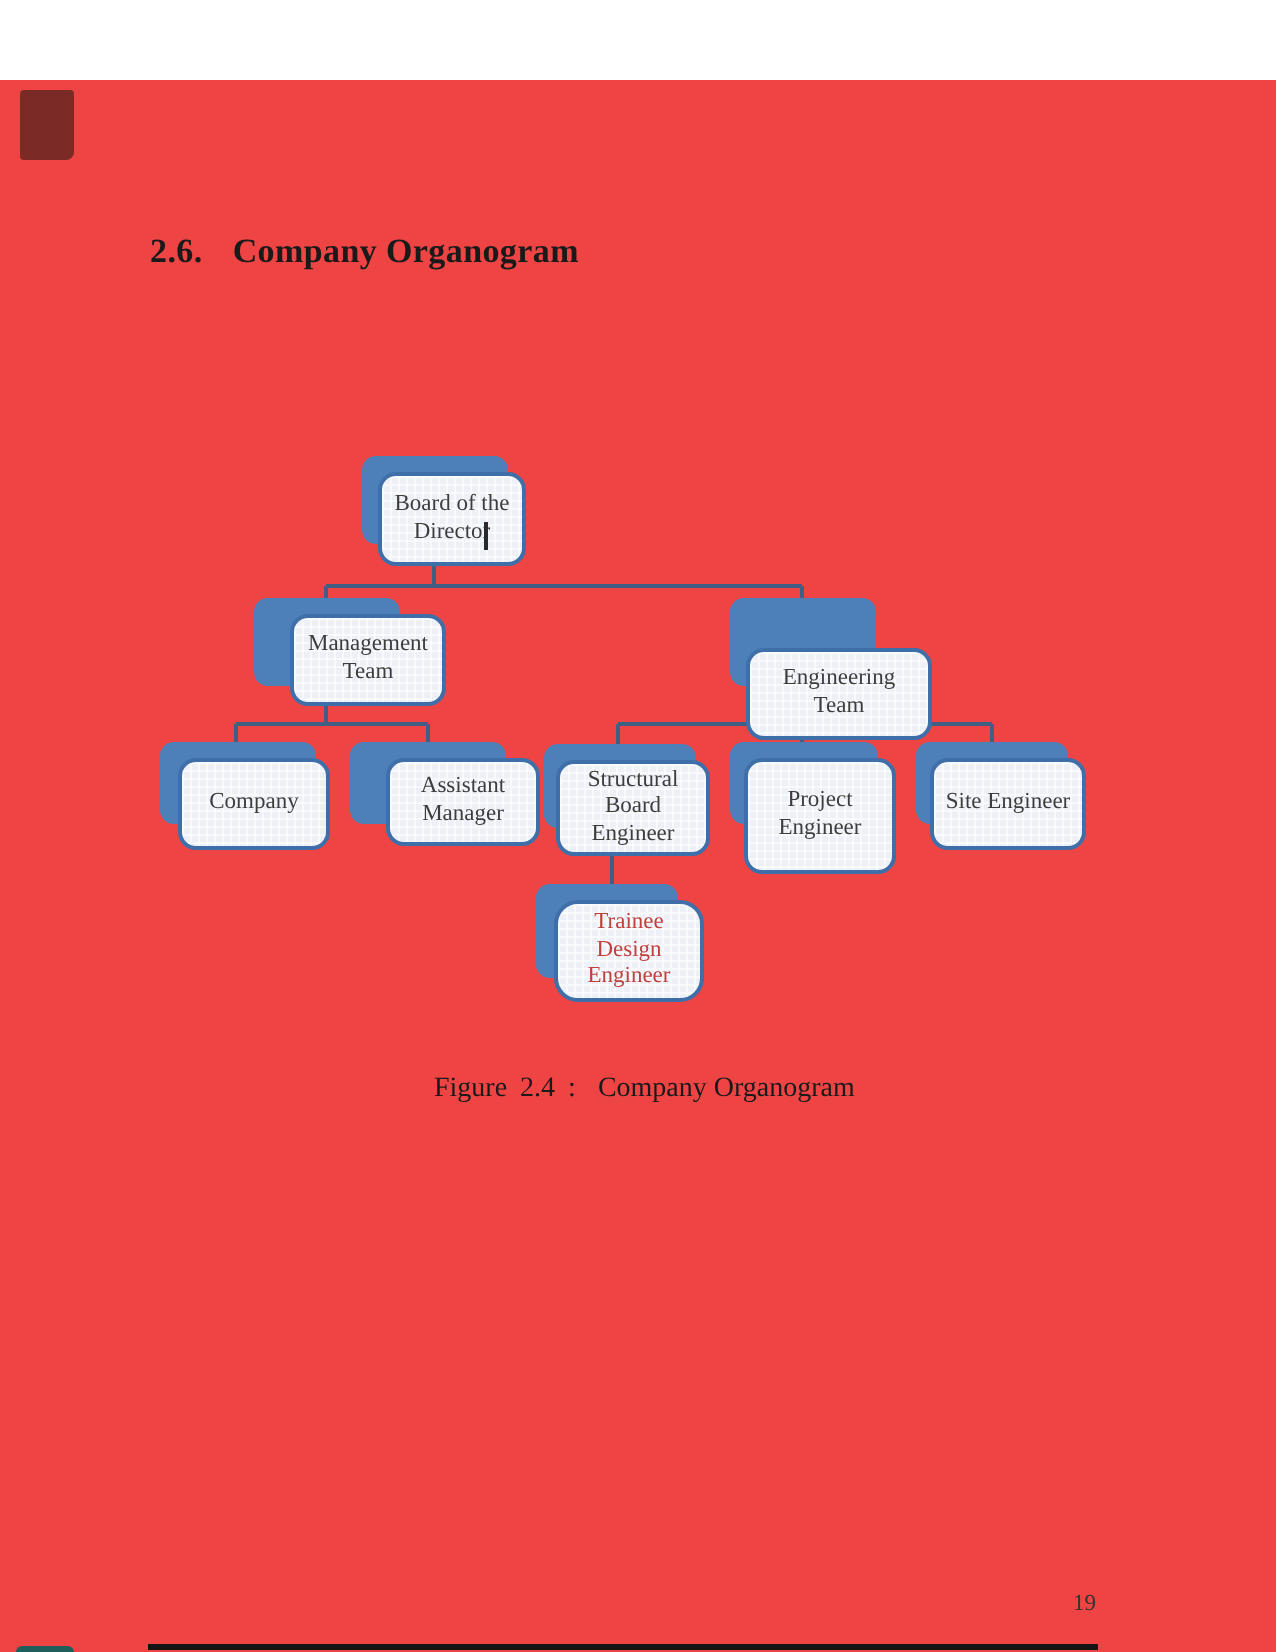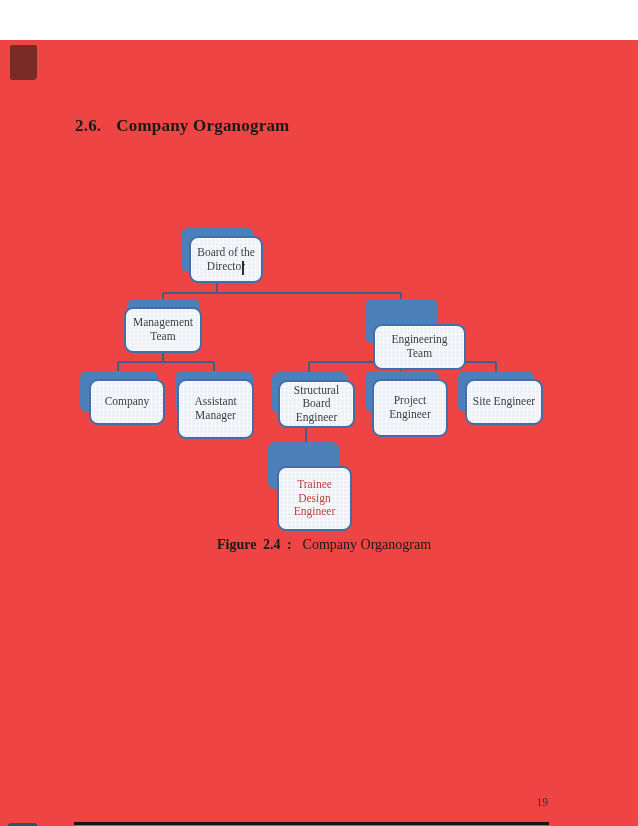--- a/index.html
+++ b/index.html
@@ -23,44 +23,44 @@
     background-color:#edf1f7;
     background-image:linear-gradient(rgba(255,255,255,.55) 1px, transparent 1px),
                      linear-gradient(90deg, rgba(255,255,255,.55) 1px, transparent 1px);
     background-size:4px 4px;
     display:flex;align-items:center;justify-content:center;text-align:center;
     font-size:11.5px;line-height:1.18;color:#3d3d3d;padding:1px 3px;
   }
   #nb-board{left:181px;top:188px;width:73px;height:44px}
   #nf-board{left:189px;top:196px;width:74px;height:47px}
   #nb-mgmt{left:127px;top:259px;width:73px;height:44px}
-  #nf-mgmt{left:124px;top:267px;width:78px;height:46px}
+  #nf-mgmt{left:145px;top:267px;width:78px;height:46px}
   #nb-eng{left:365px;top:259px;width:73px;height:44px}
   #nf-eng{left:373px;top:284px;width:93px;height:46px}
   #nb-manager{left:80px;top:331px;width:78px;height:41px}
   #nf-manager{left:89px;top:339px;width:76px;height:46px}
   #nb-asst{left:175px;top:331px;width:78px;height:41px}
-  #nf-asst{left:177px;top:339px;width:77px;height:60px}
+  #nf-asst{left:193px;top:339px;width:77px;height:44px}
   #nb-struct{left:272px;top:332px;width:76px;height:42px}
   #nf-struct{left:278px;top:340px;width:77px;height:48px}
   #nb-project{left:365px;top:331px;width:74px;height:41px}
   #nf-project{left:372px;top:339px;width:76px;height:58px}
   #nb-site{left:458px;top:331px;width:76px;height:41px}
   #nf-site{left:465px;top:339px;width:78px;height:46px}
   #nb-trainee{left:268px;top:402px;width:71px;height:47px}
-  #nf-trainee{left:277px;top:426px;width:75px;height:65px;color:#c0403c;}
+  #nf-trainee{left:277px;top:410px;width:75px;height:51px;color:#c0403c;border-radius:12px;}
 
   .connectors{position:absolute;left:0;top:0;width:638px;height:826px;pointer-events:none;}
 
   
   .cursor-artifact{position:absolute;left:242px;top:221px;width:1.5px;height:14px;background:#2a2a2a;}
 
   
   .caption{position:absolute;left:217px;top:497px;font-size:14px;white-space:nowrap;}
-  .caption .cap-label{font-weight:bold;word-spacing:3px;}
+  .caption .cap-label{font-weight:normal;word-spacing:3px;}
   .caption .cap-title{margin-left:11px;}
 
   
   .page-number{position:absolute;left:528px;top:756px;width:20px;text-align:right;font-size:11.5px;color:#333;}
   .bottom-rule{position:absolute;left:74px;top:782px;width:475px;height:3px;background:#151515;}
 </style>
 </head>
 <body>
 
 <div class="page">

